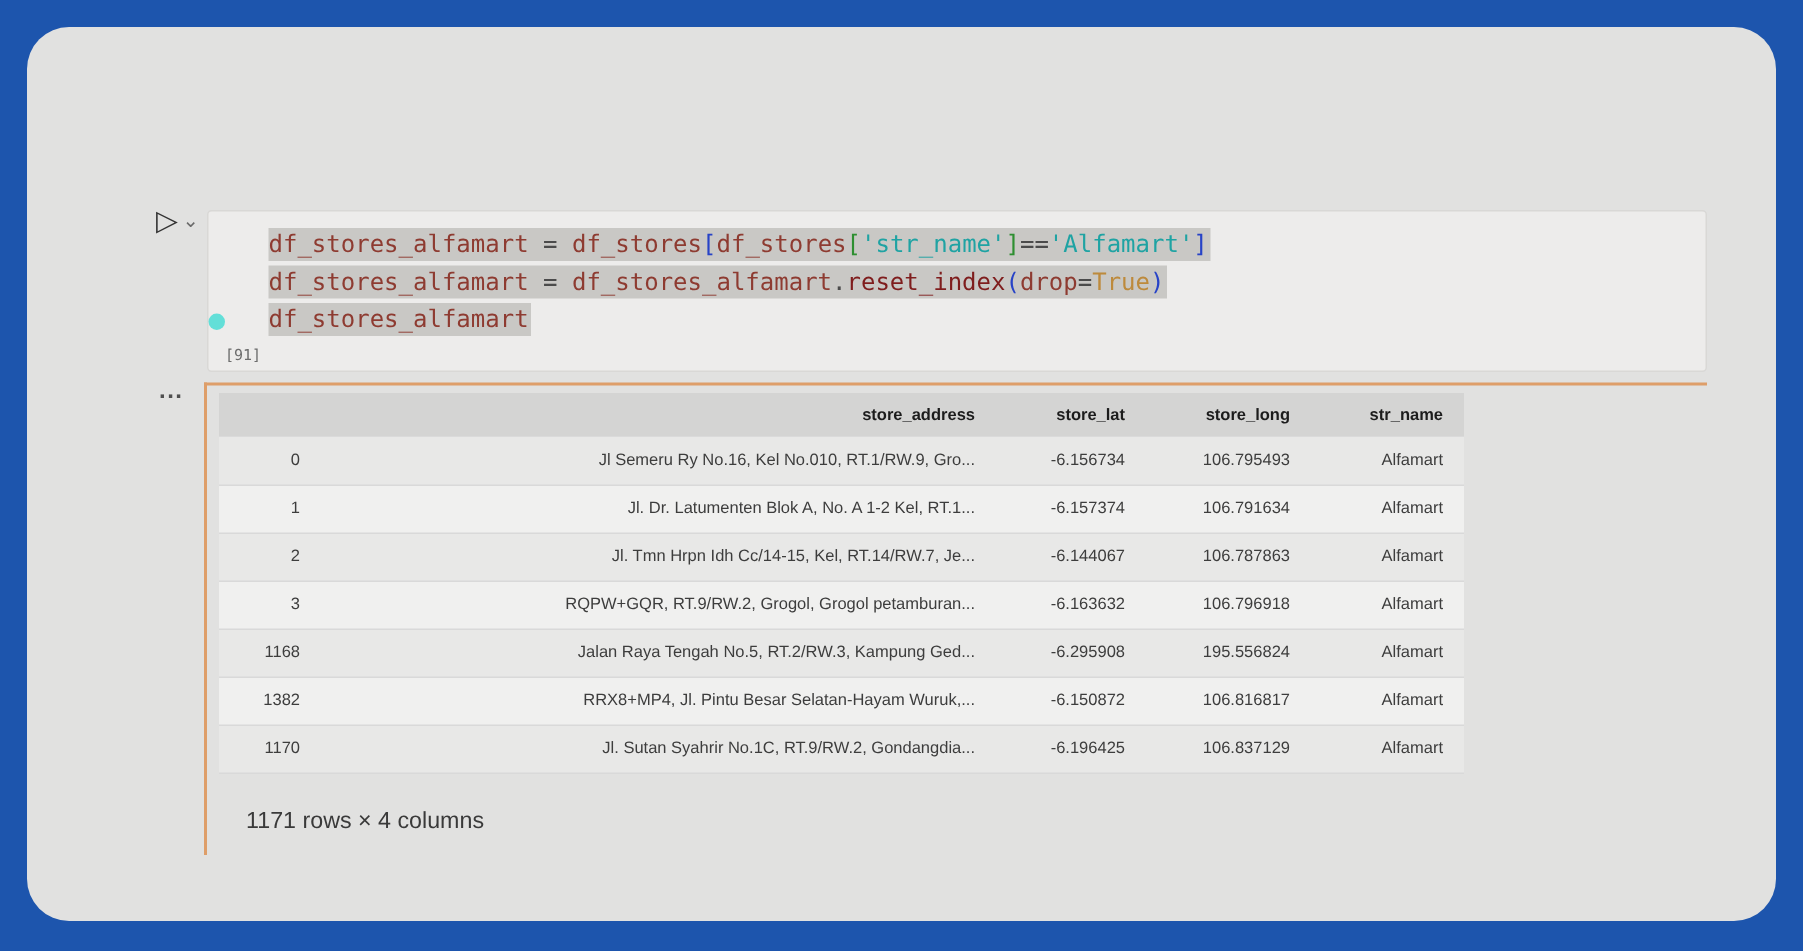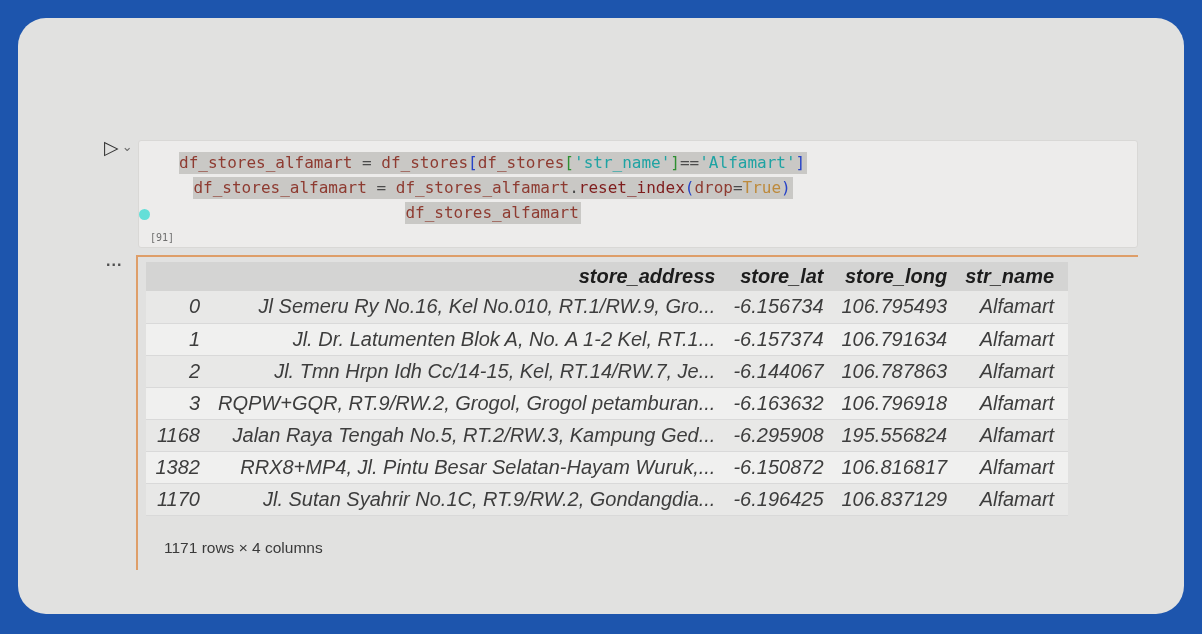--- a/index.html
+++ b/index.html
@@ -18,21 +18,21 @@
   
   #editor{
     position:absolute;left:120px;top:122px;width:1000px;height:108px;
     background:#edecEB;border:1px solid #d9d8d6;border-radius:3px;box-sizing:border-box;
   }
   #code-lines{
     position:absolute;left:40px;top:9px;
     font-family:"DejaVu Sans Mono","Liberation Mono",monospace;
     font-size:16px;line-height:25px;white-space:pre;
   }
-  .code-line{height:25px;text-align:center;}
+  .code-line{height:25px;}
   .code-line .sel{background:#c9c8c5;padding:1px 2px 2px 0;}
   .tok-var{color:#8e3b31;}
   .tok-op{color:#4b4b4b;}
   .tok-plain{color:#333;}
   .tok-br1{color:#2743c7;}
   .tok-br2{color:#2e8f31;}
   .tok-str{color:#1fa3a3;}
   .tok-method{color:#7f1d1d;}
   .tok-const{color:#bd8a3c;}
   #cell-dot{
@@ -50,21 +50,21 @@
   }
   
   #output{
     position:absolute;left:118px;top:237px;width:1002px;height:315px;
     border-top:2px solid #de9e69;border-left:2px solid #de9e69;
     box-sizing:border-box;
   }
   #df-table{
     position:absolute;left:8px;top:5px;
     border-collapse:collapse;table-layout:fixed;
-    font-size:20px;color:#3d3d3d;font-style:italic;
+    font-size:11px;color:#3d3d3d;
   }
   #df-table th,#df-table td{
     text-align:right;padding:0 14px 0 4px;overflow:hidden;white-space:nowrap;
   }
   #df-table thead th{
     background:#d4d4d3;color:#1c1c1c;font-weight:bold;height:29px;
   }
   #df-table tbody tr{height:32px;}
   #df-table tbody tr:nth-child(odd) td{background:#e8e8e7;}
   #df-table tbody tr:nth-child(even) td{background:#f0f0ef;}

